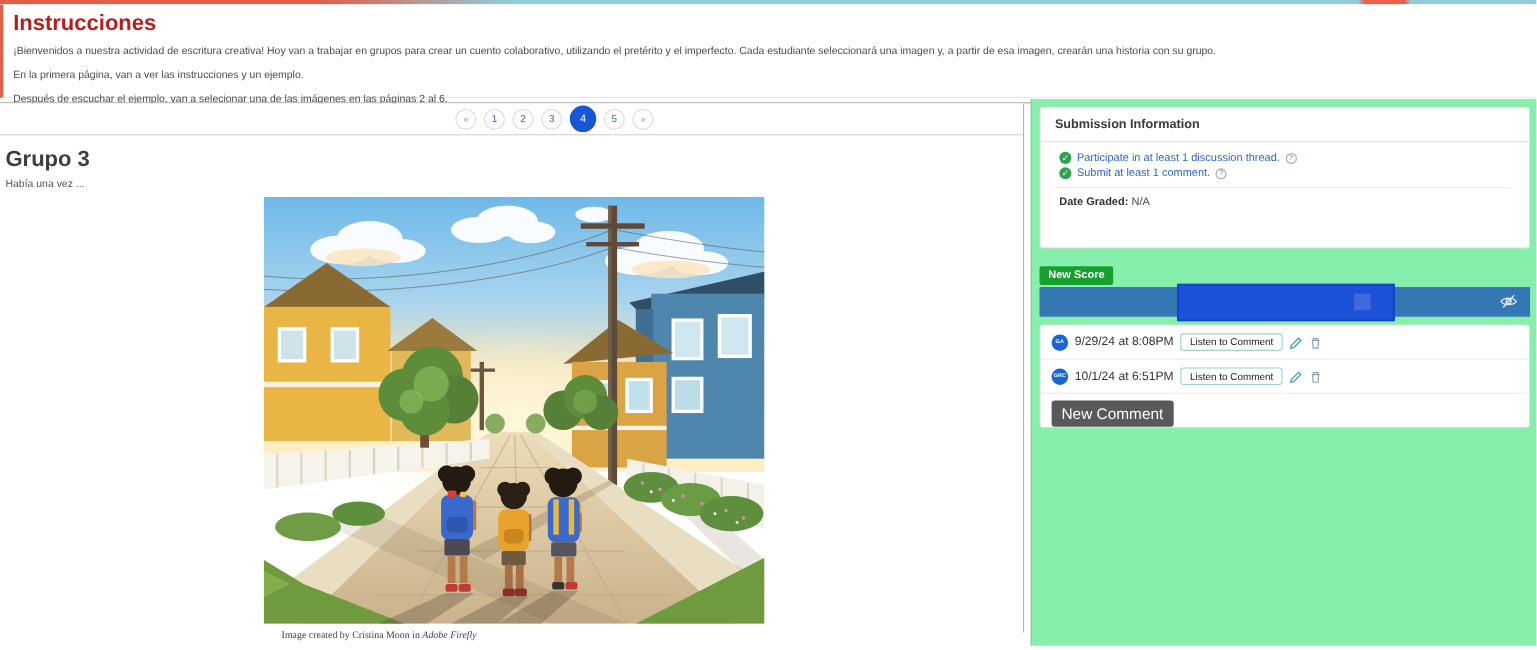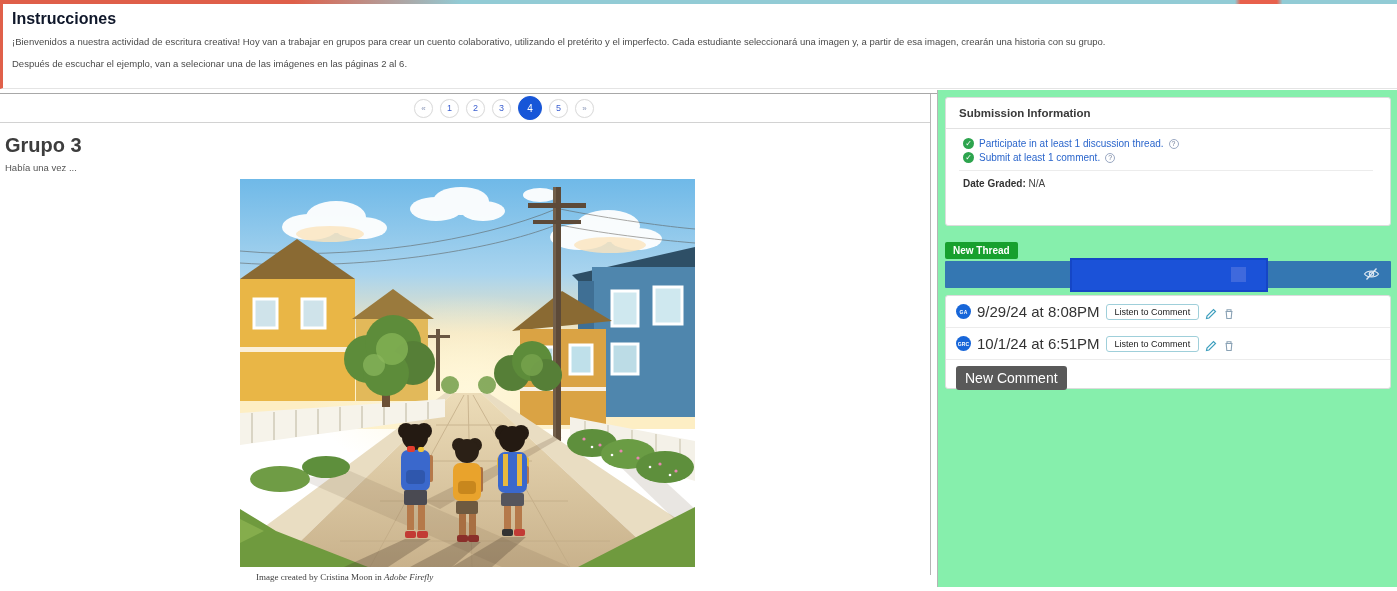--- a/index.html
+++ b/index.html
@@ -8,21 +8,21 @@
 
   
   .top-accent{position:absolute;left:0;top:0;width:100%;height:4px;
     background:linear-gradient(90deg,#df5f49 0%,#df5f49 21%,#92cbd5 33%,#92cbd5 88.4%,
                #e8604c 88.8%,#e8604c 91.4%,#92cbd5 91.8%,#92cbd5 100%);}
 
   
   .instructions{position:absolute;left:0;top:4px;right:0;height:85px;
     border-left:3px solid #e0604a;border-bottom:1px solid #e4e4e4;
     padding:4px 12px 0 9px;box-sizing:border-box;background:#fff;}
-  .instructions h1{margin:2px 0 8px;font-size:16px;font-weight:700;color:#0f172a;}
+  .instructions h1{margin:2px 0 8px;font-size:20px;font-weight:700;color:#b91c1c;}
   .instructions p{margin:0 0 11px;font-size:9.5px;color:#4a4a4a;}
 
   
   .main-sep{position:absolute;left:0;top:93px;width:100%;height:0;border-top:1px solid #a8a8a8;}
   .left-col{position:absolute;left:0;top:94px;width:931px;height:481px;
     border-right:1px solid #b5b5b5;background:#fff;box-sizing:border-box;}
   .right-col{position:absolute;left:937px;top:90px;width:460px;height:497px;
     border-left:1px solid #b5b5b5;background:#86efac;box-sizing:border-box;}
 
   
@@ -66,37 +66,38 @@
   .eye-icon{position:absolute;right:11px;top:6px;width:17px;height:14px;cursor:pointer;}
   .redaction{position:absolute;left:132px;top:168px;width:198px;height:34px;background:#1b52d8;
     border:2px solid #1546c6;box-sizing:border-box;}
   .redaction .peek{position:absolute;right:20px;top:7px;width:15px;height:15px;background:#3f69dd;}
 
   
   .comments-card{left:7px;top:205px;width:446px;height:94px;}
   .comment-row{display:flex;align-items:center;gap:6px;padding:7px 10px;border-bottom:1px solid #ececec;}
   .avatar{width:15px;height:15px;border-radius:50%;background:#1766d9;color:#fff;font-size:5px;
     font-weight:700;display:inline-flex;align-items:center;justify-content:center;flex:0 0 auto;letter-spacing:.2px;}
-  .ts{font-size:15px;color:#333;}
+  .ts{font-size:11px;color:#333;}
   .listen{border:1px solid #9fcfda;background:#fff;border-radius:3px;font-size:9px;color:#222;
     padding:2px 8px;font-family:inherit;cursor:pointer;}
   .mini-icon{width:12px;height:12px;display:inline-block;cursor:pointer;}
   .new-comment{margin:6px 0 0 10px;background:#595959;color:#fff;border:none;border-radius:3px;
     font-size:14px;font-weight:400;padding:4px 9px;font-family:inherit;cursor:pointer;}
 </style>
 </head>
 <body>
 
 <div class="page">
 
   <div class="top-accent"></div>
 
   <section class="instructions">
     <h1>Instrucciones</h1>
     <p>¡Bienvenidos a nuestra actividad de escritura creativa! Hoy van a trabajar en grupos para crear un cuento colaborativo, utilizando el pretérito y el imperfecto. Cada estudiante seleccionará una imagen y, a partir de esa imagen, crearán una historia con su grupo.</p>
+    <p>En la primera página, van a ver las instrucciones y un ejemplo.</p>
     <p>Después de escuchar el ejemplo, van a selecionar una de las imágenes en las páginas 2 al 6.</p>
   </section>
 
   <div class="main-sep"></div>
 
   <div class="left-col">
     <nav class="pagination">
       <button class="pg-btn nav">«</button>
       <button class="pg-btn pg-num">1</button>
       <button class="pg-btn pg-num">2</button>
@@ -347,21 +348,21 @@
           <a href="#">Submit at least 1 comment.</a>
           <span class="help">?</span>
         </div>
         <hr class="req-divider">
         <div class="field">
           <b>Date Graded:</b> <span>N/A</span>
         </div>
       </div>
     </div>
 
-    <button class="new-thread">New Thread</button>
+    <button class="new-thread">New Score</button>
 
     <div class="thread-bar">
       <span class="eye-icon">
         <svg width="17" height="14" viewBox="0 0 17 14">
           <path d="M1.5,7 C4.5,3 12.5,3 15.5,7 C12.5,11 4.5,11 1.5,7 Z" fill="none" stroke="#dfe9f3" stroke-width="1.2"></path>
           <circle cx="8.5" cy="7" r="2.2" fill="none" stroke="#dfe9f3" stroke-width="1.2"></circle>
           <line x1="3.5" y1="12.5" x2="13.5" y2="1.5" stroke="#dfe9f3" stroke-width="1.3"></line>
         </svg>
       </span>
     </div>

